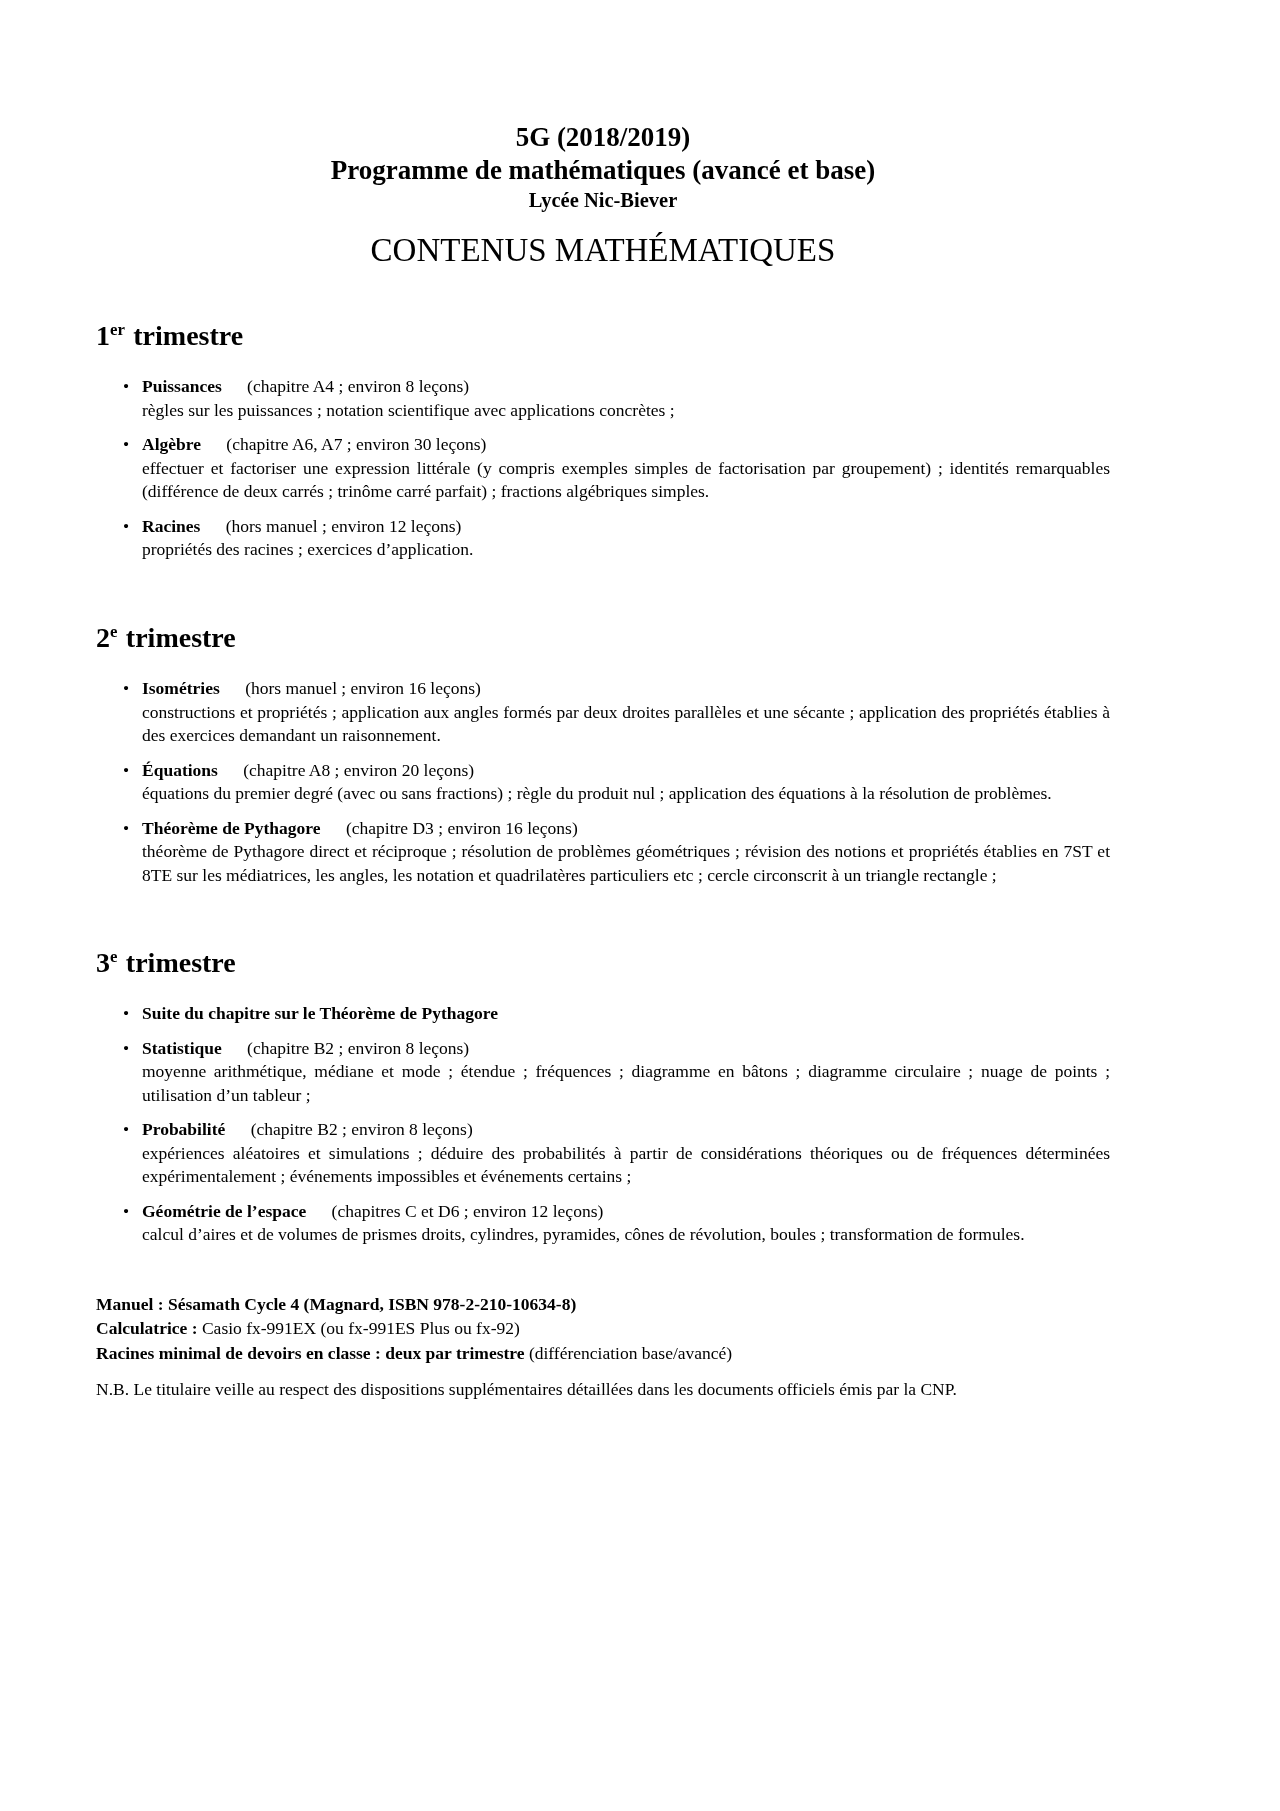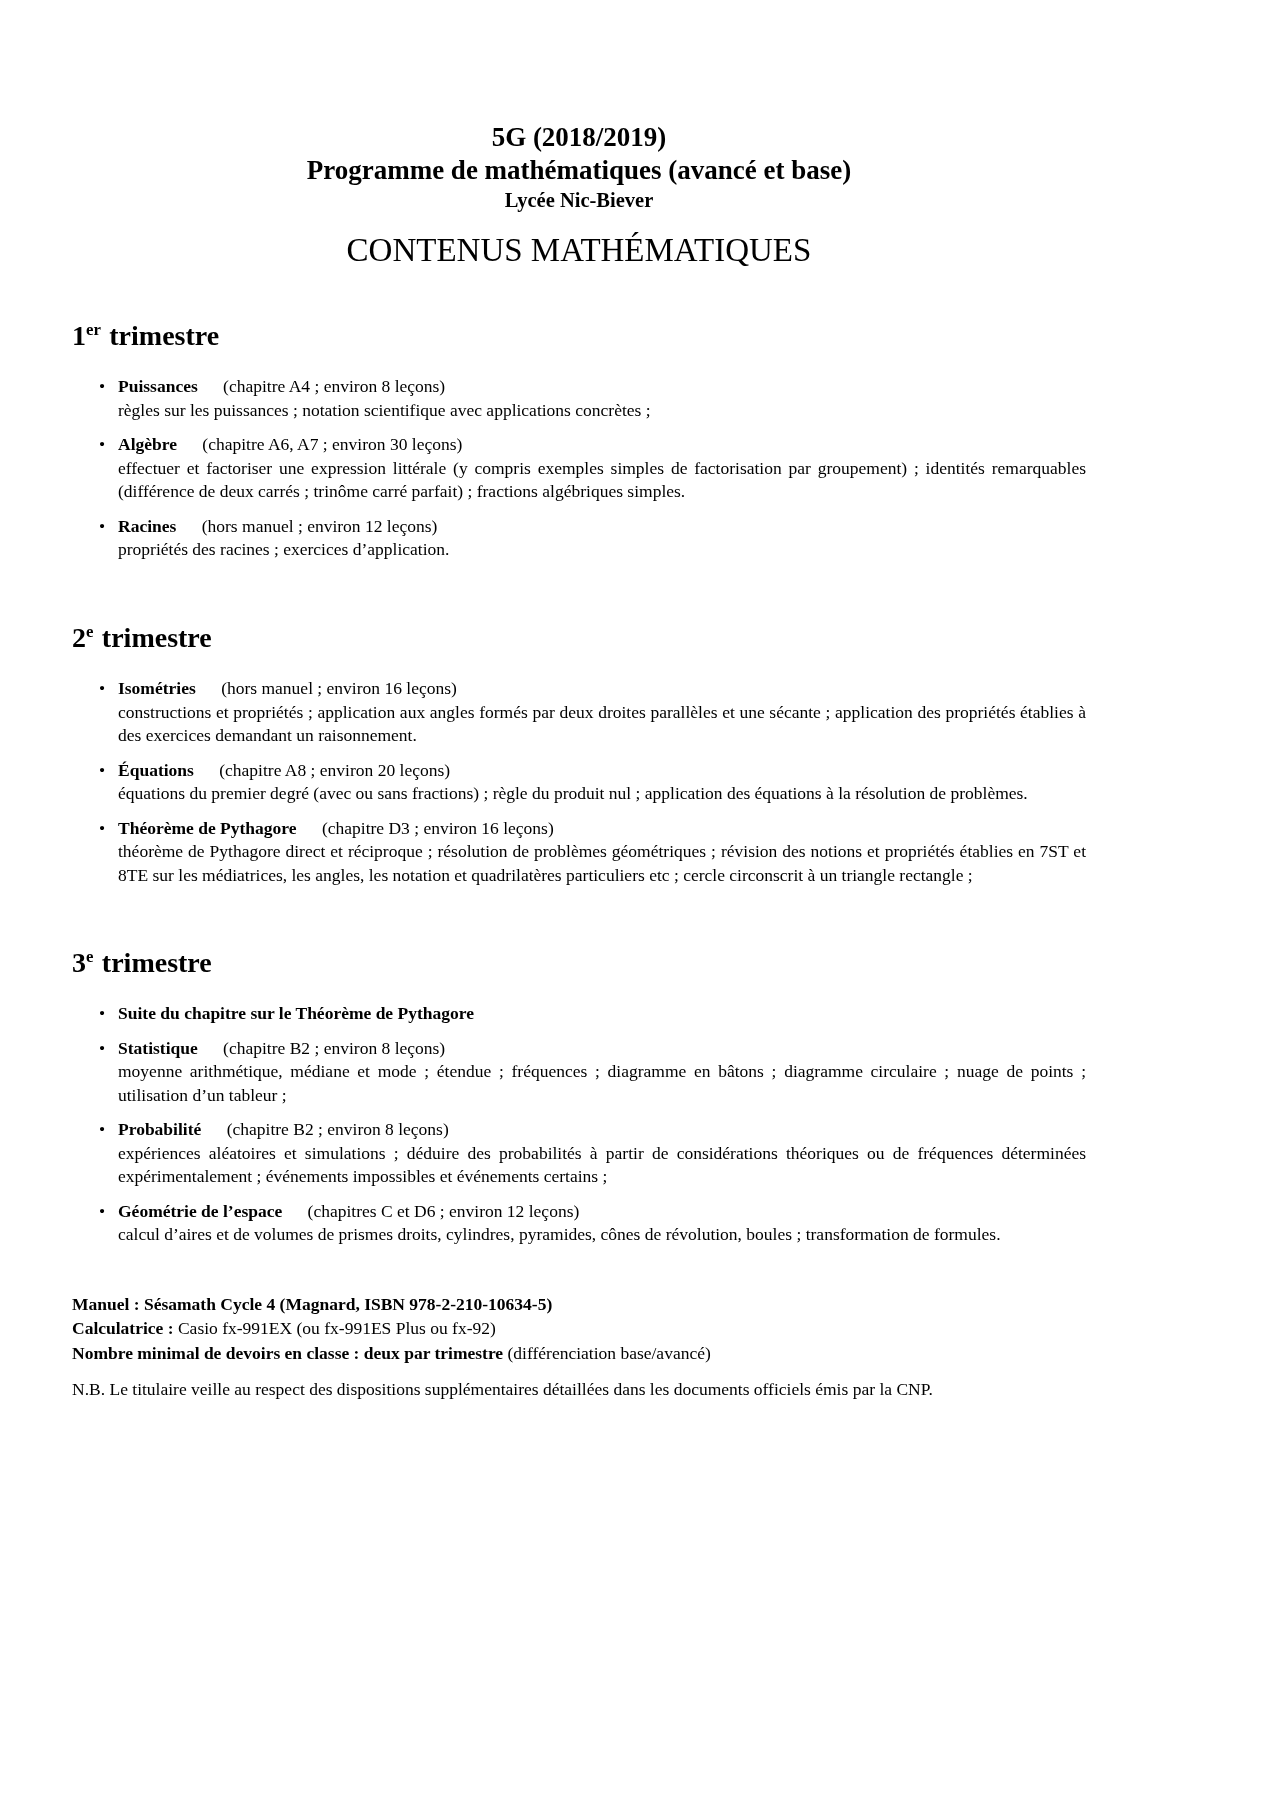--- a/index.html
+++ b/index.html
@@ -7,21 +7,21 @@
     position: relative;
     width: 1280px;
     height: 1811px;
     background: #ffffff;
     color: #000000;
     font-family: "Liberation Serif", "DejaVu Serif", serif;
     overflow: hidden;
   }
   .content {
     width: 1014px;
-    margin-left: 72px;
+    margin-left: 96px;
     padding-top: 121px;
     font-size: 17.5px;
     line-height: 23.5px;
   }
   .doc-header { text-align: center; }
   .title-main {
     font-size: 27px;
     font-weight: bold;
     line-height: 33px;
   }
@@ -127,20 +127,20 @@
           <p class="item-desc">expériences aléatoires et simulations ; déduire des probabilités à partir de considérations théoriques ou de fréquences déterminées expérimentalement ; événements impossibles et événements certains ;</p>
         </li>
         <li>
           <div><span class="item-label">Géométrie de l’espace</span><span class="item-info">(chapitres C et D6 ; environ 12 leçons)</span></div>
           <p class="item-desc">calcul d’aires et de volumes de prismes droits, cylindres, pyramides, cônes de révolution, boules ; transformation de formules.</p>
         </li>
       </ul>
     </section>
 
     <footer class="doc-footer">
-      <p class="f-line"><b>Manuel : Sésamath Cycle 4 (Magnard, ISBN 978-2-210-10634-5)</b></p>
+      <p class="f-line"><b>Manuel : Sésamath Cycle 4 (Magnard, ISBN 978-2-210-10634-8)</b></p>
       <p class="f-line"><b>Calculatrice :</b> <span>Casio fx-991EX (ou fx-991ES Plus ou fx-92)</span></p>
-      <p class="f-line"><b>Nombre minimal de devoirs en classe : deux par trimestre</b> <span>(différenciation base/avancé)</span></p>
+      <p class="f-line"><b>Racines minimal de devoirs en classe : deux par trimestre</b> <span>(différenciation base/avancé)</span></p>
       <p class="nb-note">N.B. Le titulaire veille au respect des dispositions supplémentaires détaillées dans les documents officiels émis par la CNP.</p>
     </footer>
 
   </div>
 </div>
 
 </body></html>

